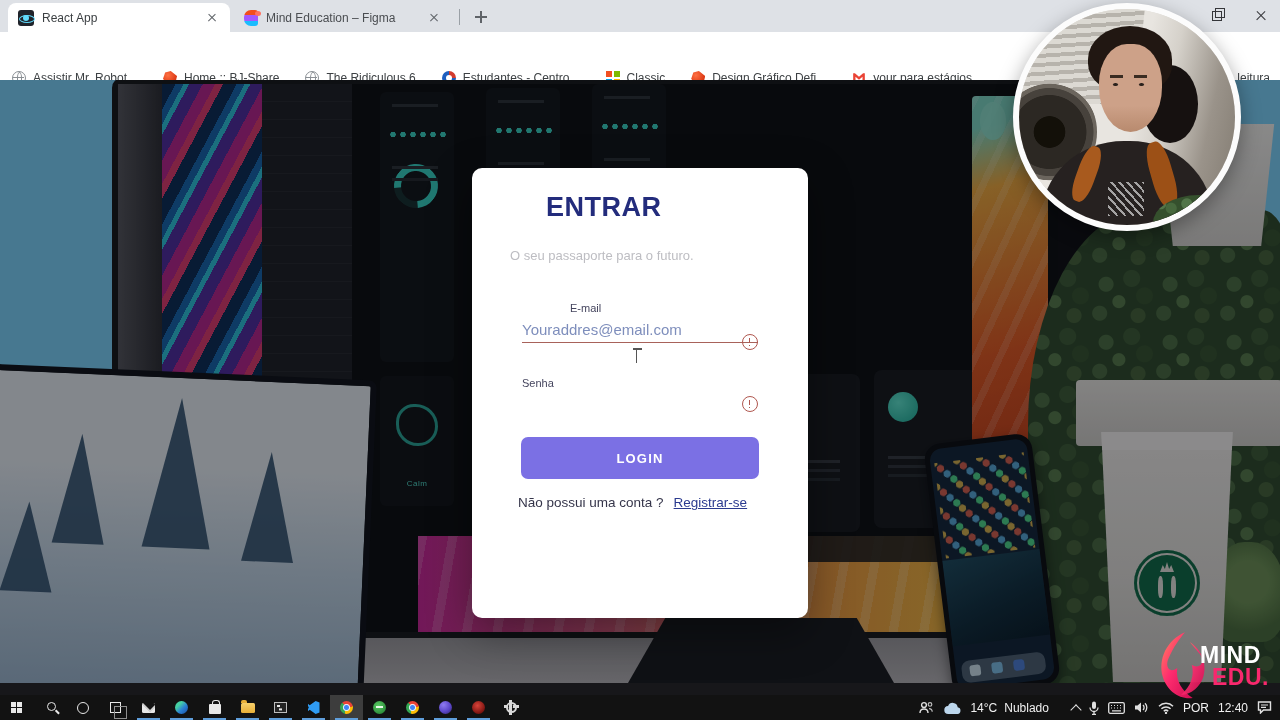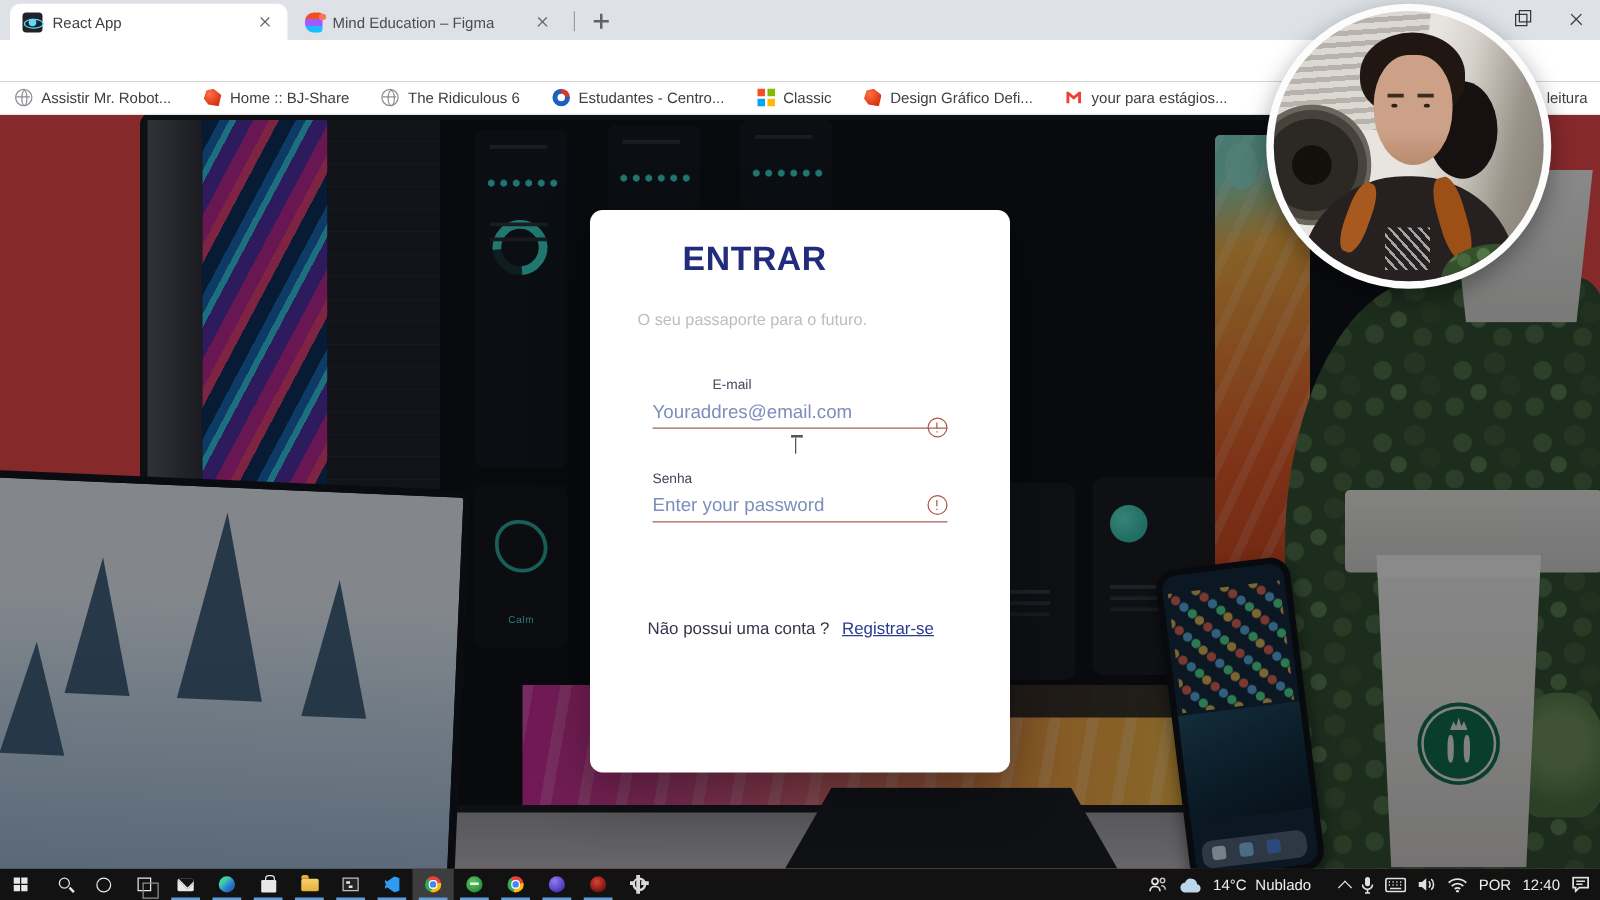--- a/index.html
+++ b/index.html
@@ -58,21 +58,21 @@
   .fav-globe::after { content:""; position:absolute; left:3.6px; top:0; width:3.6px; height:11px; border:1.3px solid #8a8f94; border-radius:50%; }
   .fav-bj { background:radial-gradient(circle at 35% 30%,#ff7043,#d93511 70%); clip-path:polygon(15% 10%,55% 0,100% 35%,85% 100%,25% 90%,0 55%); }
   .fav-cf { border-radius:50%; background:conic-gradient(#d23b2e 0 90deg,#1d5fbf 90deg 360deg); }
   .fav-cf::after { content:""; position:absolute; left:4px; top:4px; width:6px; height:6px; border-radius:50%; background:#fff; }
   .fav-ms { background-image:linear-gradient(#f25022,#f25022),linear-gradient(#7fba00,#7fba00),linear-gradient(#00a4ef,#00a4ef),linear-gradient(#ffb900,#ffb900);
       background-size:6px 6px; background-position:0 0,8px 0,0 8px,8px 8px; background-repeat:no-repeat; }
   .fav-gmail svg { width:14px; height:12px; display:block; margin-top:1px; }
   .reading-list { position:absolute; right:10px; top:71px; font-size:12px; color:#3c4043; }
 
   
-  .photo { position:absolute; left:0; top:92px; width:1280px; height:603px; background:#ef4444; overflow:hidden; }
+  .photo { position:absolute; left:0; top:80px; width:1280px; height:603px; background:#7dd3fc; overflow:hidden; }
   .photo::after { content:""; position:absolute; inset:0; background:rgba(6,8,14,0.45); pointer-events:none; }
   .desk { position:absolute; left:0; top:538px; width:1280px; height:65px; background:linear-gradient(180deg,#8f8d90,#b6b3b6); }
   .monitor { position:absolute; left:118px; top:4px; width:1000px; height:548px; background:#0b0c0f; border-radius:4px; box-shadow:0 0 0 6px #151619; }
   .m-side { position:absolute; left:0; top:0; width:44px; height:100%; background:linear-gradient(90deg,#55555c,#2c2c31); }
   .m-stripes { position:absolute; left:44px; top:0; width:100px; height:100%;
       background:repeating-linear-gradient(118deg,#0a2a55 0 12px,#1565ae 12px 19px,#2cc4da 19px 24px,#4f2b9e 24px 36px,#b9248c 36px 47px,#e0396d 47px 54px); }
   .m-stripes::before { content:""; position:absolute; left:10px; bottom:120px; width:0; height:0; border-left:70px solid transparent; border-bottom:26px solid #eeb93a; transform:rotate(-12deg); }
   .m-stripes::after { content:""; position:absolute; left:0; bottom:30px; width:0; height:0; border-left:90px solid transparent; border-bottom:30px solid #f0a433; transform:rotate(-10deg); }
   .m-panel { position:absolute; left:144px; top:0; width:90px; height:100%; background:#1d1e23;
       background-image:repeating-linear-gradient(180deg,transparent 0 17px,#26272d 17px 18px); }
@@ -354,23 +354,23 @@
   <div class="login-card">
     <div class="lc-title">ENTRAR</div>
     <div class="lc-sub">O seu passaporte para o futuro.</div>
 
     <label class="field-label lbl-email">E-mail</label>
     <input class="field-input inp-email" type="text" placeholder="Youraddres@email.com" style="">
     <span class="err-ic err-email"></span>
     <span class="text-cursor"></span>
 
     <label class="field-label lbl-pass">Senha</label>
-    <input class="field-input inp-pass" type="text" placeholder="Enter your password" style="">
     <span class="err-ic err-pass"></span>
 
+    <button class="login-btn">LOGIN</button>
 
     <div class="signup-row">
       <span>Não possui uma conta ?</span>
       <span class="signup-link">Registrar-se</span>
     </div>
   </div>
 
   <div class="webcam">
     <div class="cam-wall"></div>
     <div class="cam-blinds"></div>
@@ -378,20 +378,35 @@
     <div class="cam-hood"></div>
     <div class="cam-hair"></div>
     <div class="cam-face"></div>
     <div class="cam-jacket"></div>
     <div class="cam-collar-l"></div>
     <div class="cam-collar-r"></div>
     <div class="cam-print"></div>
     <div class="cam-leaves"></div>
   </div>
 
+  <div class="mindlogo">
+    <svg class="mind-swoosh" viewBox="0 0 60 78">
+      <defs>
+        <linearGradient id="lg1" x1="0" y1="0" x2="1" y2="1">
+          <stop offset="0" stop-color="#ff8a5c"></stop>
+            <stop offset=".45" stop-color="#ff2d6f"></stop>
+            <stop offset="1" stop-color="#cf0c52"></stop>
+        </linearGradient>
+      </defs>
+      <path d="M30 2 C11 10 2 30 7 48 C11 62 24 72 38 70 C27 63 20 52 22 39 C14 45 9 38 13 29 C18 17 25 8 30 2 Z" fill="url(#lg1)"></path>
+      <path d="M35 12 C47 20 53 34 49 48 C46 58 37 66 26 67 C36 58 40 47 37 36 C47 41 51 31 45 24 C41 19 37 15 35 12 Z" fill="url(#lg1)" opacity=".92"></path>
+    </svg>
+    <span class="mind-line1">MIND</span>
+    <span class="mind-line2">EDU.</span>
+  </div>
 
   <div class="taskbar">
     <div class="tb-left">
       <div class="tb-btn">
           <span class="ic-start"></span>
         </div>
       <div class="tb-btn">
           <span class="ic-search"></span>
         </div>
       <div class="tb-btn">

